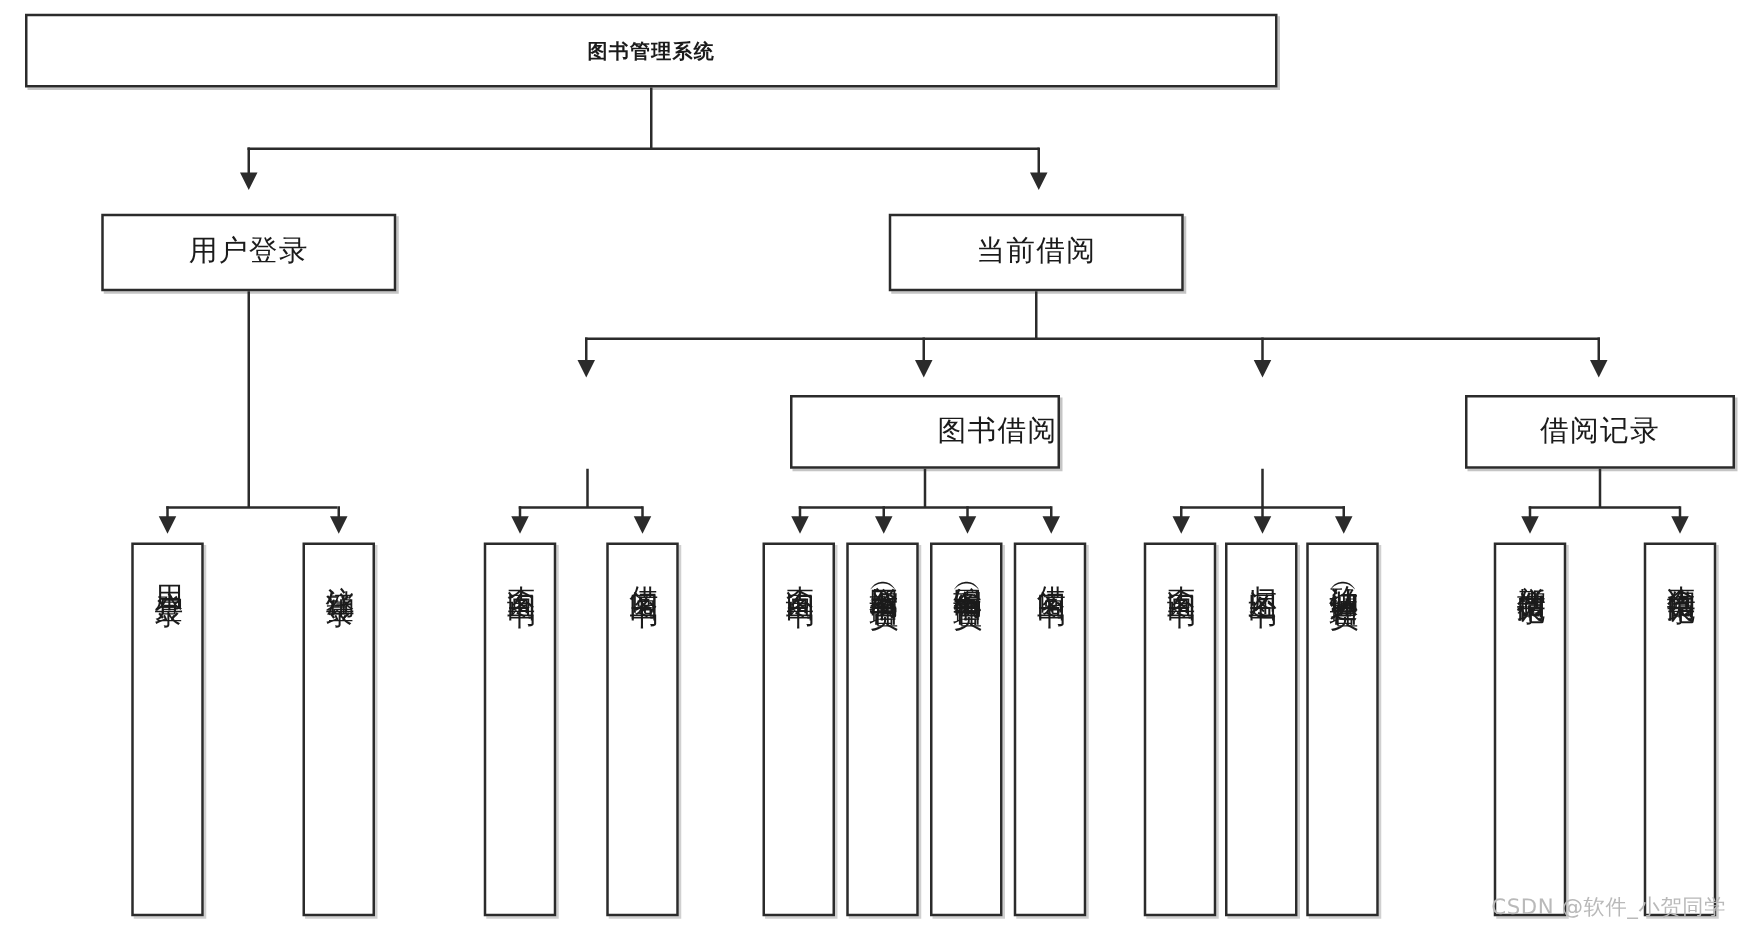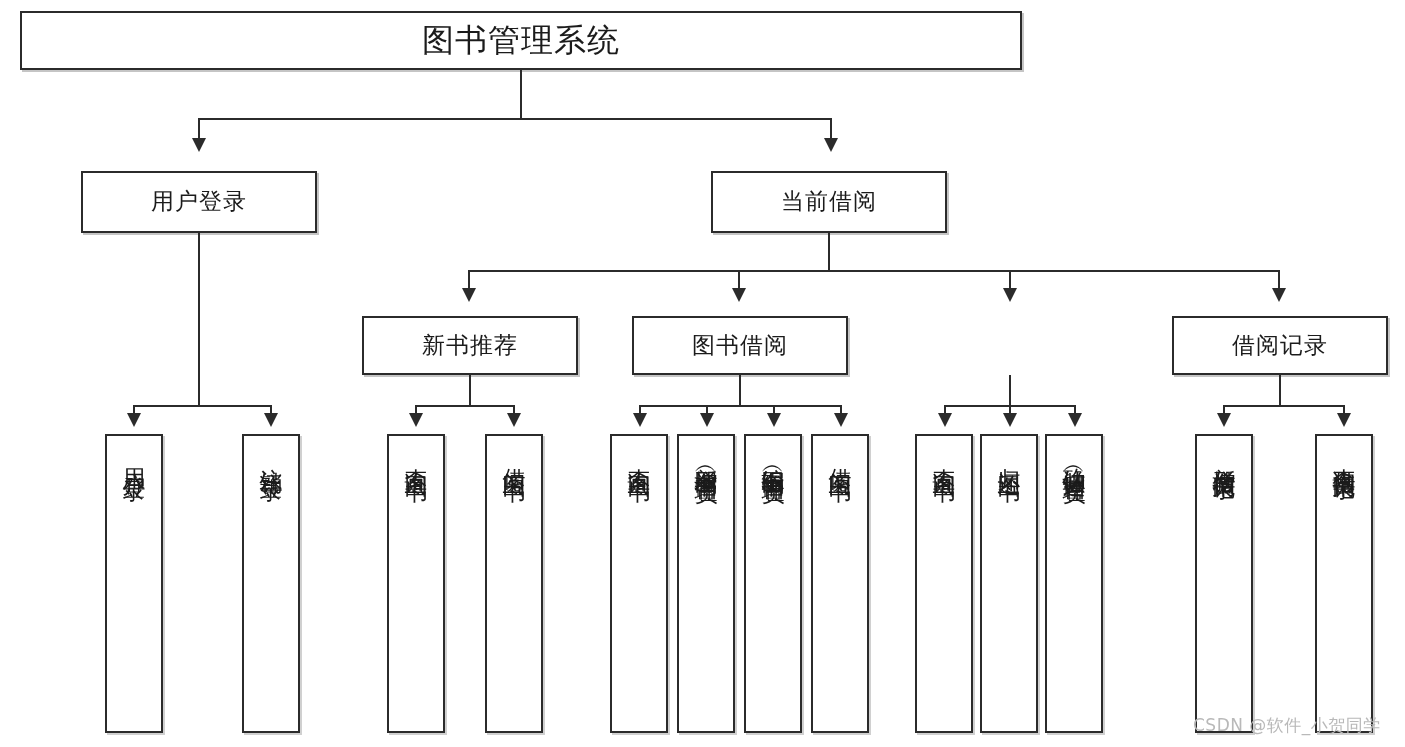--- a/index.html
+++ b/index.html
@@ -22,21 +22,21 @@
     color:#1b1b1b;
   }
   .node .label{
     display:block;
     white-space:nowrap;
     letter-spacing:1px;
   }
 
   
   .node.h .label{font-size:23px;line-height:1.1;}
-  .node.root .label{font-size:32px;}
+  .node.root .label{font-size:16px;font-weight:bold;}
 
   
   .node.v{
     border-width:2px;
     box-shadow:2px 2px 0 0 rgba(150,150,150,.45);
     align-items:flex-start;
     padding-top:14px;
   }
   .node.v .label{
     writing-mode:vertical-rl;
@@ -99,24 +99,21 @@
   <div class="ln h" style="left:468px;top:270px;width:812px;"></div>
   <div class="ln v" style="left:468px;top:270px;height:20px;"></div>
   <div class="ln v" style="left:738px;top:270px;height:20px;"></div>
   <div class="ln v" style="left:1009px;top:270px;height:20px;"></div>
   <div class="ln v" style="left:1278px;top:270px;height:20px;"></div>
   <div class="arrow" style="left:462px;top:288px;"></div>
   <div class="arrow" style="left:732px;top:288px;"></div>
   <div class="arrow" style="left:1003px;top:288px;"></div>
   <div class="arrow" style="left:1272px;top:288px;"></div>
 
-  <div class="node h" style="left:362px;top:316px;width:216px;height:59px;">
-    <span class="label">新书推荐</span>
-  </div>
-  <div class="node h" style="left:632px;top:316px;width:216px;height:59px;">
+  <div class="node h" style="left:632px;top:316px;width:216px;height:59px;justify-content:flex-end;">
     <span class="label">图书借阅</span>
   </div>
   <div class="node h" style="left:1172px;top:316px;width:216px;height:59px;">
     <span class="label">借阅记录</span>
   </div>
 
   <div class="ln v" style="left:198px;top:233px;height:173px;"></div>
   <div class="ln h" style="left:133px;top:405px;width:137px;"></div>
   <div class="ln v" style="left:133px;top:405px;height:10px;"></div>
   <div class="ln v" style="left:270px;top:405px;height:10px;"></div>

